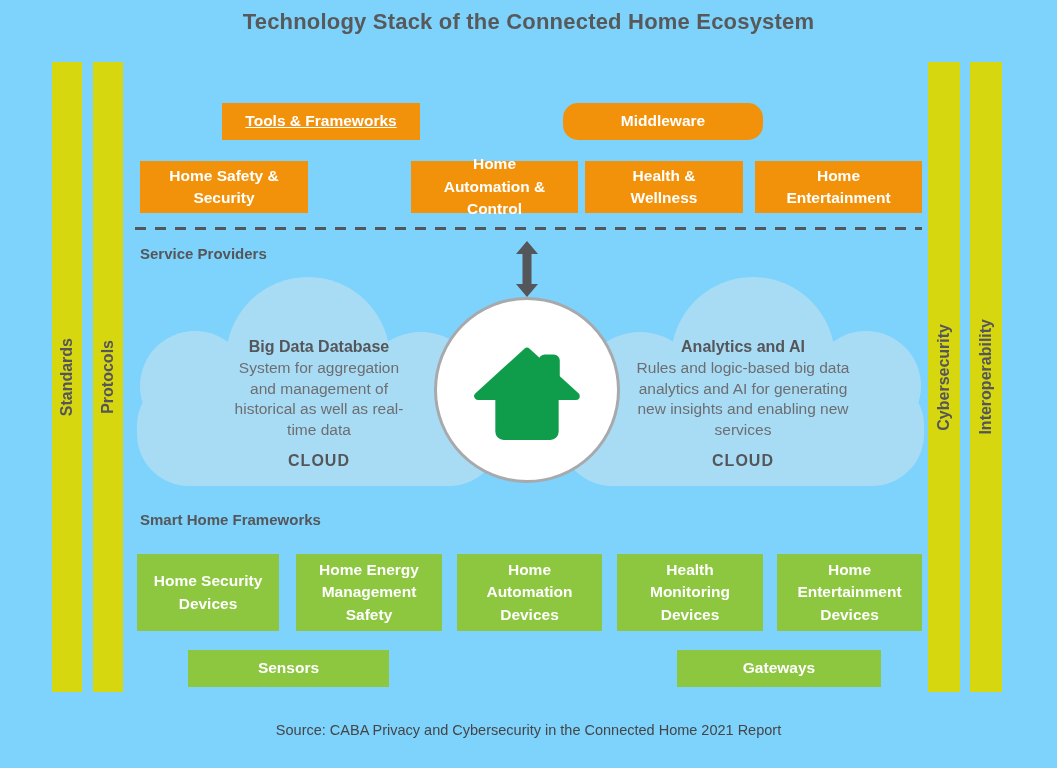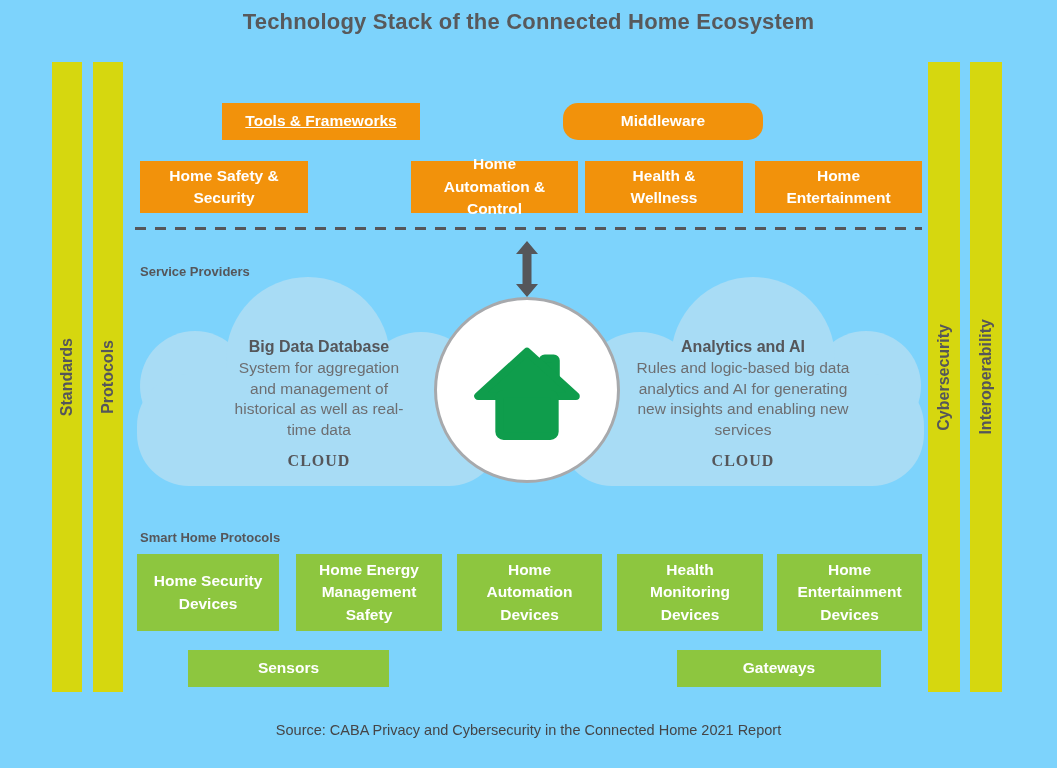--- a/index.html
+++ b/index.html
@@ -30,34 +30,34 @@
   .pos-tools{left:222px;top:103px;width:198px;height:37px;text-decoration:underline;}
   .pos-middleware{left:563px;top:103px;width:200px;height:37px;border-radius:15px;}
   .pos-safety{left:140px;top:161px;width:168px;height:52px;padding:0 21px;}
   .pos-hac{left:411px;top:161px;width:167px;height:52px;padding:0 21px;}
   .pos-health{left:585px;top:161px;width:158px;height:52px;padding:0 24px;}
   .pos-hent{left:755px;top:161px;width:167px;height:52px;padding:0 24px;}
 
   .dashed-sep{position:absolute;left:135px;top:227px;width:787px;height:3px;
     background:repeating-linear-gradient(90deg,var(--dark) 0 11px,transparent 11px 20px);}
 
-  .section-label{position:absolute;font-size:13px;font-weight:700;color:var(--dark);margin-top:19px;}
+  .section-label{position:absolute;font-size:15px;font-weight:700;color:var(--dark);}
   .pos-service-label{left:140px;top:245px;}
   .pos-resident-label{left:140px;top:511px;}
 
   .cloud-svg{position:absolute;top:274px;width:372px;height:214px;}
   .pos-cloud-left{left:133px;}
   .pos-cloud-right{left:556px;transform:scaleX(-1);}
 
   .cloud-text{position:absolute;top:338px;text-align:center;z-index:3;}
   .pos-cloudtext-left{left:224px;width:190px;}
   .pos-cloudtext-right{left:634px;width:218px;}
   .cloud-title{font-size:16px;font-weight:700;color:var(--dark);margin-bottom:2px;}
   .cloud-desc{font-size:15.5px;color:var(--text-gray);line-height:1.33;}
-  .cloud-caption{font-size:16px;font-weight:700;color:var(--dark);letter-spacing:1px;margin-top:12px;font-family:Liberation Serif, serif;}
+  .cloud-caption{font-size:16px;font-weight:700;color:var(--dark);letter-spacing:1px;margin-top:12px;}
 
   .hub-circle{position:absolute;left:434px;top:297px;width:186px;height:186px;
     border-radius:50%;background:#fff;border:3px solid var(--circle-stroke);z-index:4;
     display:flex;align-items:center;justify-content:center;}
   .arrow-svg{position:absolute;left:516px;top:241px;width:22px;height:56px;z-index:5;}
 
   
   .gbox{position:absolute;background:var(--green);color:#fff;font-weight:700;
     font-size:15.5px;line-height:1.45;display:flex;align-items:center;justify-content:center;
     text-align:center;top:554px;height:77px;}
@@ -152,21 +152,21 @@
   <div class="hub-circle">
     <svg width="116" height="100" viewBox="0 0 100 90" xmlns="http://www.w3.org/2000/svg" style="margin-top:10px;">
       <g fill="#0F9D4C" stroke="#0F9D4C" stroke-width="7" stroke-linejoin="round">
         <rect x="64" y="12" width="12" height="22" rx="2"></rect>
         <polygon points="50,6 6,46 94,46"></polygon>
         <rect x="25" y="44" width="50" height="38" rx="4"></rect>
       </g>
     </svg>
   </div>
 
-  <div class="section-label pos-resident-label">Smart Home Protocols</div>
+  <div class="section-label pos-resident-label">Smart Home Frameworks</div>
 
   <div class="gbox pos-d1">
     <span>Home Security Devices</span>
   </div>
   <div class="gbox pos-d2">
     <span>Home Energy Management Safety</span>
   </div>
   <div class="gbox pos-d4">
     <span>Health Monitoring Devices</span>
   </div>

